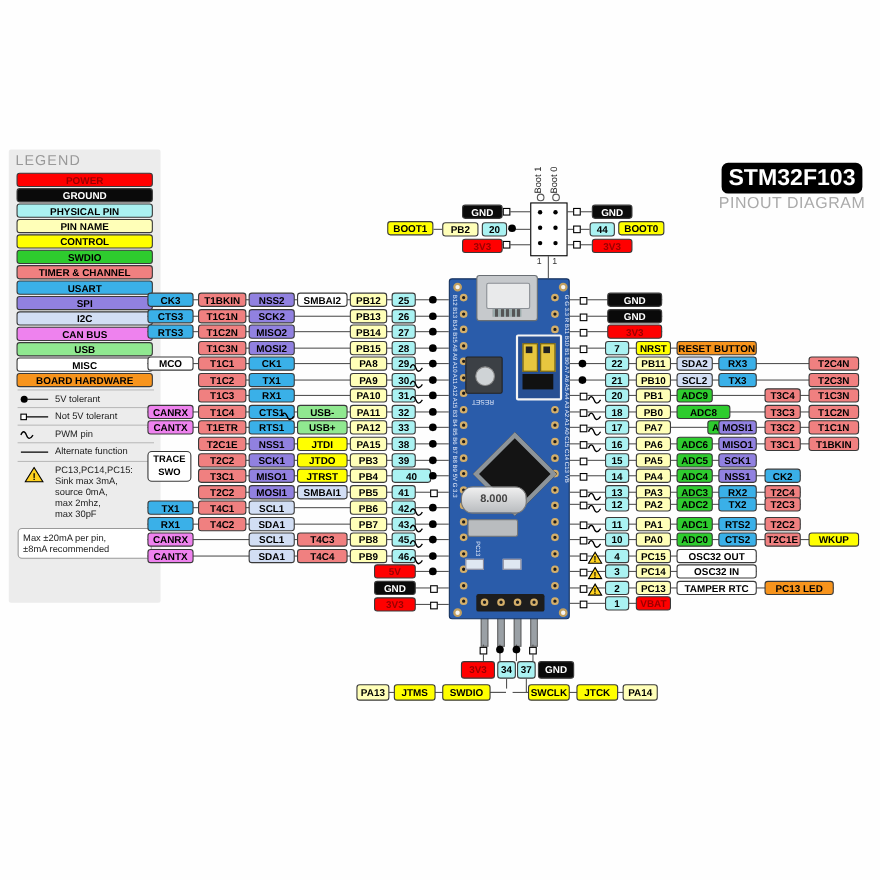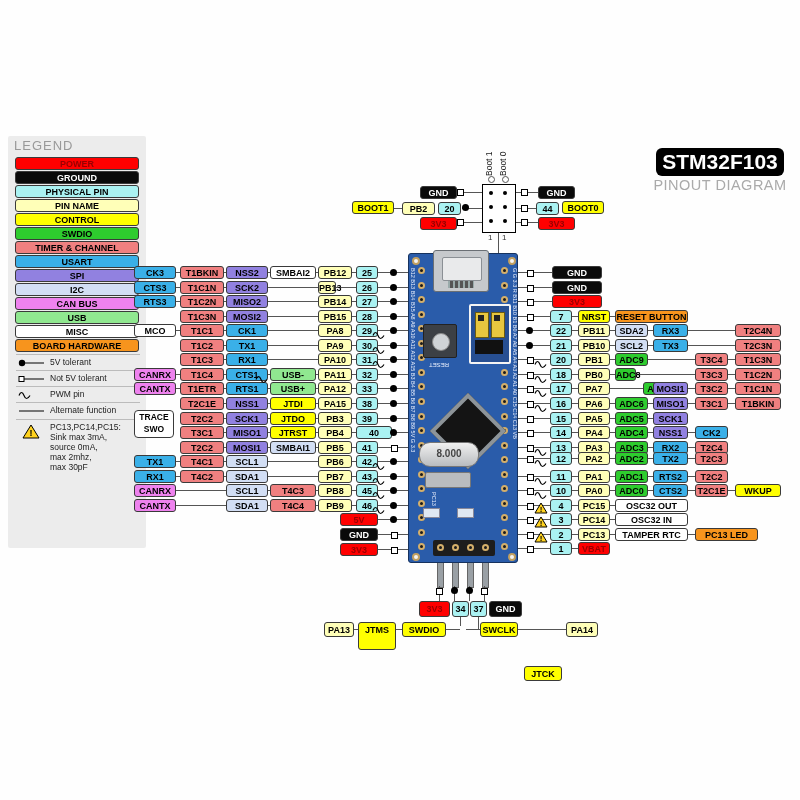--- a/index.html
+++ b/index.html
@@ -141,20 +141,21 @@
         </div>
       </div>
     <div id="warnitem">
       <svg width="18" height="15" viewBox="0 0 18 15">
         <polygon points="9,1 17,14 1,14" fill="#ffd21f" stroke="#000" stroke-width="1"></polygon>
         <text x="9" y="12" font-size="9" font-weight="bold" text-anchor="middle">!</text>
       </svg>
       <div class="wlines">PC13,PC14,PC15:<br>Sink max 3mA,<br>source 0mA,<br>max 2mhz,<br>max 30pF</div>
     </div>
     <div id="legend-notes">
+        <div class="note">Max ±20mA per pin,<br>±8mA recommended</div>
       </div>
   </div>
 
   <div id="title">
     <div class="main">STM32F103</div>
     <div class="sub">PINOUT DIAGRAM</div>
   </div>
 
   <div>
     <div class="bootlabel" style="left:484px;top:132px;height:44px;">Boot 1</div>
@@ -206,21 +207,21 @@
         <div class="box c-misc" style="left: 136px; width: 46px;">SMBAI2</div>
         <div class="box c-name" style="left: 184px; width: 34px;">PB12</div>
         <div class="box c-pin" style="left: 222px; width: 22px;">25</div>
         <div class="wire" style="left: 0px; width: 274px;"></div>
         <span class="icon-dot" style="left: 256px; top: 3px;"></span>
       </div>
       <div class="prow" style="left: 134px; top: 280.55px; width: 274px;">
         <div class="box c-usart" style="left: 0px; width: 42px;">CTS3</div>
         <div class="box c-timer" style="left: 46px; width: 44px;">T1C1N</div>
         <div class="box c-spi" style="left: 92px; width: 42px;">SCK2</div>
-        <div class="box c-name" style="left: 184px; width: 18px;">PB13</div>
+        <div class="box c-name" style="left: 184px; width: 34px;">PB13</div>
         <div class="box c-pin" style="left: 222px; width: 22px;">26</div>
         <div class="wire" style="left: 0px; width: 274px;"></div>
         <span class="icon-dot" style="left: 256px; top: 3px;"></span>
       </div>
       <div class="prow" style="left: 134px; top: 295.1px; width: 274px;">
         <div class="box c-usart" style="left: 0px; width: 42px;">RTS3</div>
         <div class="box c-timer" style="left: 46px; width: 44px;">T1C2N</div>
         <div class="box c-spi" style="left: 92px; width: 42px;">MISO2</div>
         <div class="box c-name" style="left: 184px; width: 34px;">PB14</div>
         <div class="box c-pin" style="left: 222px; width: 22px;">27</div>
@@ -442,21 +443,21 @@
         <div class="box c-timer" style="left: 217px; width: 46px;">T1C3N</div>
         <div class="wire" style="left: 0px; width: 263px;"></div>
         <span class="icon-sq" style="left: 9px; top: 4px;"></span>
         <span class="icon-pwm" style="left: 16px; top: 2px;"><svg width="14" height="9" viewBox="0 0 14 9">
             <path d="M1 4.5 C 2.5 0.5, 4.5 0.5, 6 4.5 S 9.5 8.5, 12 4.5" fill="none" stroke="#000" stroke-width="1.2"></path>
           </svg></span>
       </div>
       <div class="prow" style="left: 518px; top: 367.85px; width: 268px; padding-left: 16px;">
         <div class="box c-pin" style="left: 32px; width: 22px;">18</div>
         <div class="box c-name" style="left: 60px; width: 32px;">PB0</div>
-        <div class="box c-analog" style="left: 97px; width: 21px;">ADC8</div>
+        <div class="box c-analog" style="left: 97px; width: 49px;">ADC8</div>
         <div class="box c-timer" style="left: 177px; width: 33px;">T3C3</div>
         <div class="box c-timer" style="left: 217px; width: 46px;">T1C2N</div>
         <div class="wire" style="left: 0px; width: 263px;"></div>
         <span class="icon-sq" style="left: 9px; top: 4px;"></span>
         <span class="icon-pwm" style="left: 16px; top: 2px;"><svg width="14" height="9" viewBox="0 0 14 9">
             <path d="M1 4.5 C 2.5 0.5, 4.5 0.5, 6 4.5 S 9.5 8.5, 12 4.5" fill="none" stroke="#000" stroke-width="1.2"></path>
           </svg></span>
       </div>
       <div class="prow" style="left: 518px; top: 382.4px; width: 268px;">
         <div class="box c-pin" style="left: 32px; width: 22px;">17</div>
@@ -688,22 +689,22 @@
     <div class="box c-pin" style="left:452px;top:601px;width:17px;height:16px;line-height:15px;">34</div>
     <div class="box c-pin" style="left:470px;top:601px;width:17px;height:16px;line-height:15px;">37</div>
     <div class="box c-ground" style="left:489px;top:601px;width:33px;height:16px;line-height:15px;">GND</div>
     <div class="vline" style="left:460px;top:617px;height:13px;"></div>
     <div class="vline" style="left:478px;top:617px;height:13px;"></div>
     <div class="tline" style="left:446px;top:629px;width:14px;"></div>
     <div class="tline" style="left:478px;top:629px;width:4px;"></div>
     <div class="tline" style="left:334px;top:629px;width:260px;"></div>
     <div id="swd-labels">
         <div class="box c-name" style="left: 324px; top: 622px; width: 30px; height: 15px; line-height: 14px;">PA13</div>
-        <div class="box c-ctrl" style="left: 358px; top: 622px; width: 38px; height: 28px; line-height: 14px;">JTMS</div>
+        <div class="box c-ctrl" style="left: 358px; top: 622px; width: 38px; height: 15px; line-height: 14px;">JTMS</div>
         <div class="box c-ctrl" style="left: 402px; top: 622px; width: 44px; height: 15px; line-height: 14px;">SWDIO</div>
         <div class="box c-ctrl" style="left: 480px; top: 622px; width: 38px; height: 15px; line-height: 14px;">SWCLK</div>
-        <div class="box c-ctrl" style="left: 524px; top: 622px; width: 38px; height: 15px; line-height: 14px; margin-top: 44px;">JTCK</div>
+        <div class="box c-ctrl" style="left: 524px; top: 622px; width: 38px; height: 15px; line-height: 14px;">JTCK</div>
         <div class="box c-name" style="left: 566px; top: 622px; width: 32px; height: 15px; line-height: 14px;">PA14</div>
         <div class="" style="position: absolute; left: 460px; top: 626px; width: 6px; height: 7px; background: rgb(254, 254, 254); z-index: 1;"></div>
       </div>
   </div>
 
 </div>
 
 </body></html>

